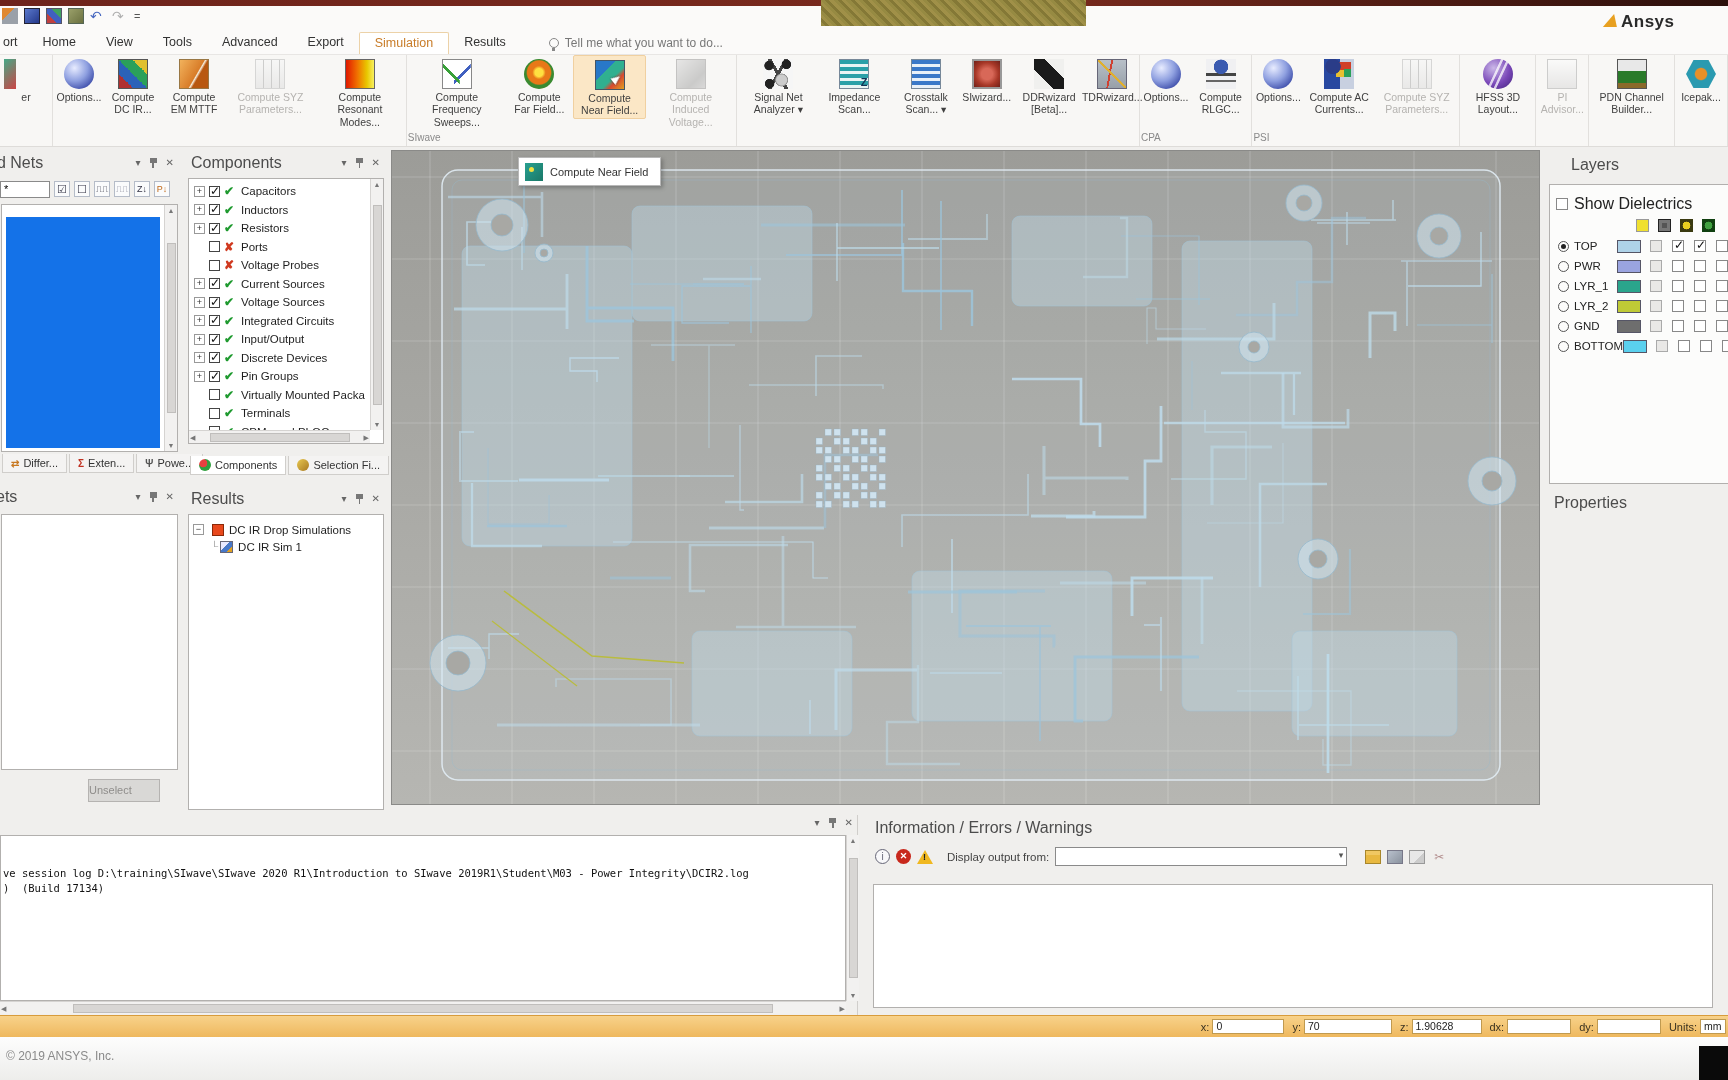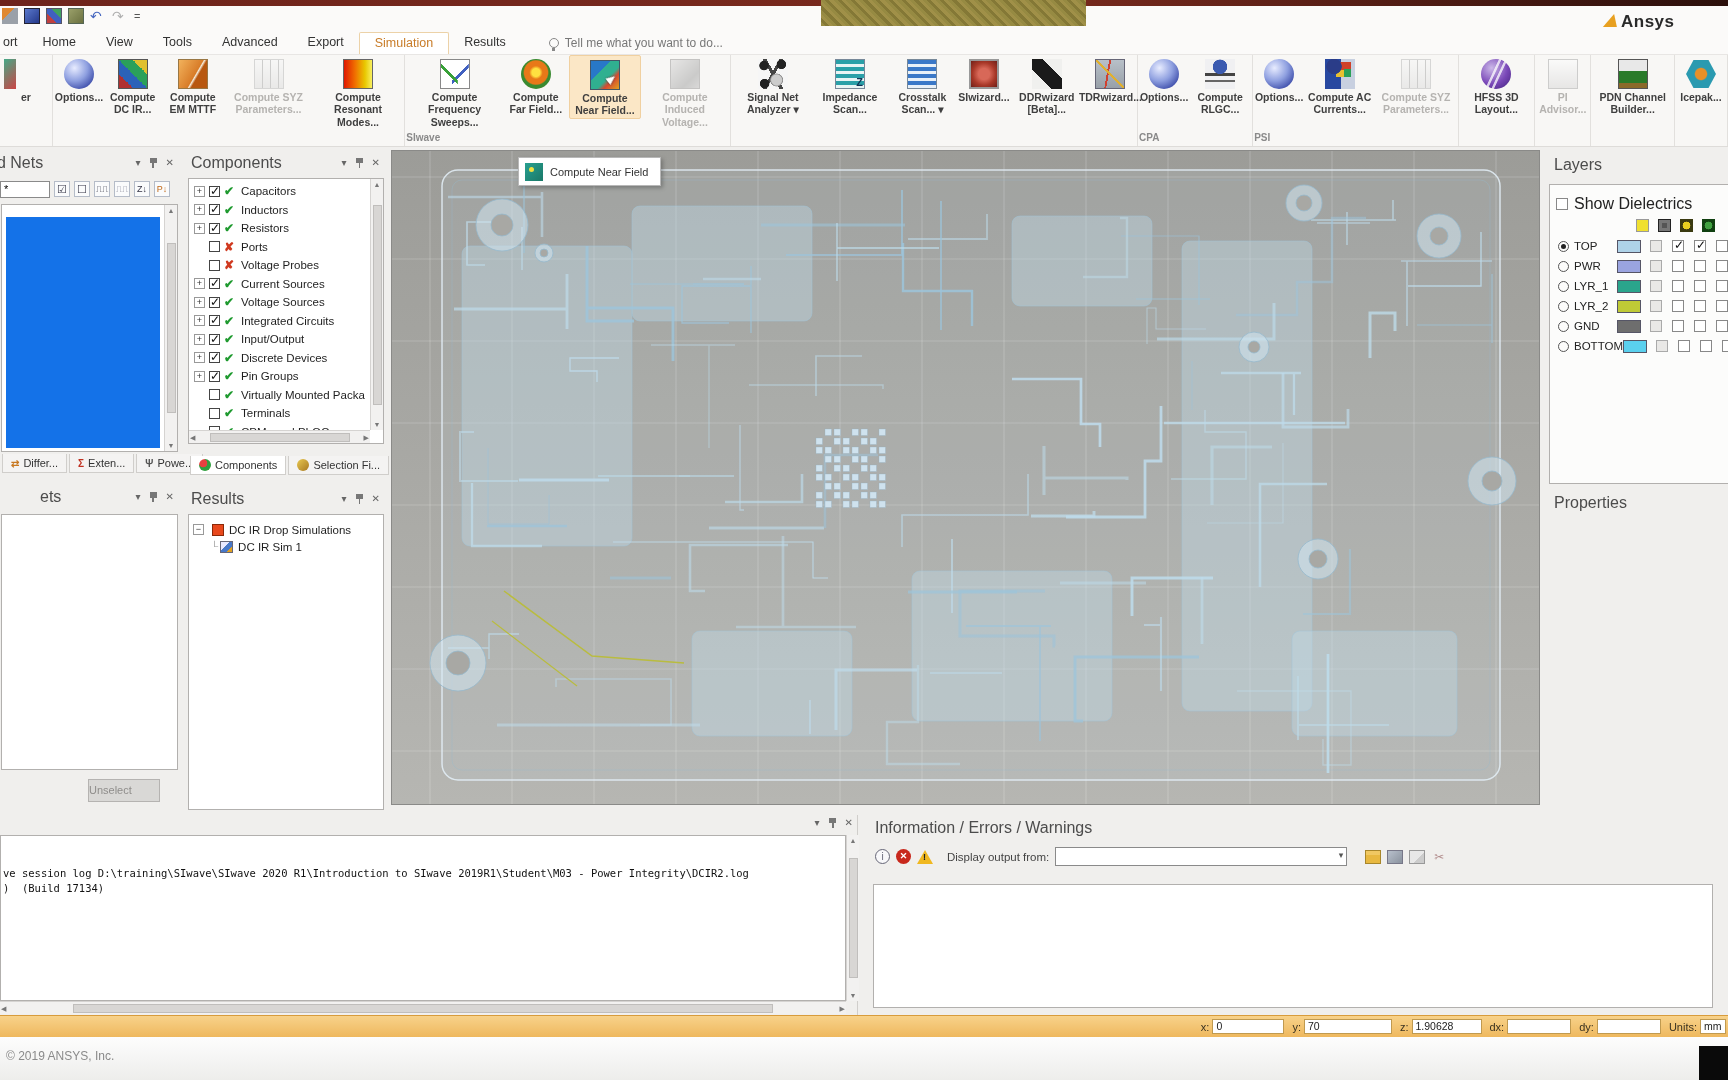--- a/index.html
+++ b/index.html
@@ -28,21 +28,21 @@
   
   .menubar{position:absolute;left:0;top:30px;width:1728px;height:25px;background:#fbfaf9;display:flex;align-items:flex-end;border-bottom:1px solid #e8e6e4;}
   .mtab{padding:3px 15px 4px;font-size:12.5px;color:#333;}
   .mtab:first-child{padding-left:3px;padding-right:10px;}
   .mtab.active{color:#c87c28;background:#fff;border:1px solid #ecd2a8;border-bottom:none;border-radius:2px 2px 0 0;}
   .tellme{display:flex;align-items:center;gap:6px;margin-left:28px;padding-bottom:4px;color:#777;font-size:12px;}
   .bulb{width:10px;height:10px;border:1.4px solid #888;border-radius:50%;position:relative;}
   .bulb::after{content:"";position:absolute;left:2.5px;top:9px;width:3px;height:3px;background:#888;}
 
   
-  .ribbon{position:absolute;left:0;top:55px;width:1728px;height:92px;background:#f8f7f5;border-bottom:1px solid #dedcd9;display:flex;overflow:hidden;font-weight:bold;}
+  .ribbon{position:absolute;left:0;top:55px;width:1728px;height:92px;background:#f8f7f5;border-bottom:1px solid #dedcd9;display:flex;overflow:hidden;}
   .rgroup{display:flex;flex-direction:column;border-right:1px solid #e2e0dd;padding:0 1px;}
   .rrow{display:flex;flex:1;align-items:flex-start;}
   .rgl{height:14px;font-size:10px;color:#8a8a8a;text-align:left;}
   .rbtn{min-width:50px;max-width:106px;padding:1px 3px;display:flex;flex-direction:column;align-items:center;border-radius:2px;}
   .rbtn.hl{background:#fbe7c6;border:1px solid #f0d0a0;}
   .rbtn.disabled .rlab{color:#b5b3b0;}
   .rbtn.disabled .ric{filter:grayscale(1) opacity(0.55);}
   .rlab{font-size:10.5px;line-height:1.18;text-align:center;color:#3f3f3f;}
   .ric{width:30px;height:30px;margin:3px auto 2px;position:relative;flex:0 0 auto;}
   .i-partial-button-icon{width:12px;background:linear-gradient(135deg,#4a8,#c44);margin-left:0;}
@@ -379,21 +379,21 @@
       <div class="ptab">
         <span class="glyph" style="color: rgb(192, 48, 32);">Σ</span>
         <span>Exten...</span>
       </div>
       <div class="ptab">
         <span class="glyph" style="color: rgb(85, 85, 85);">Ψ</span>
         <span>Powe...</span>
       </div>
     </div>
 
-  <div class="panel-head" style="left:0;top:484px;width:180px;padding-left:44px;">
+  <div class="panel-head" style="left:0;top:484px;width:180px;">
     <span class="ptitle" style="margin-left:-4px">ets</span>
     <span class="phead-icons">
       <span>▾</span>
       <span class="pin-ic"></span>
       <span>✕</span>
     </span>
   </div>
   <div class="wbox" style="left:1px;top:514px;width:177px;height:256px;"></div>
   <div class="unselect">Unselect</div>
 
@@ -719,21 +719,21 @@
         <polyline points="112,440 200,505 292,512" fill="none" stroke="#b9bc3f" stroke-width="1.5"></polyline>
         <polyline points="100,470 185,535" fill="none" stroke="#b9bc3f" stroke-width="1.2"></polyline>
       </svg></div>
 
   <div class="tooltip">
     <span class="tt-icon"></span>
     <span>Compute Near Field</span>
   </div>
 
   <div class="panel-head" style="left:1547px;top:152px;width:181px;">
-    <span class="ptitle" style="margin-left:7px">Layers</span>
+    <span class="ptitle" style="margin-left:24px">Layers</span>
   </div>
   <div class="wbox" style="left:1549px;top:184px;width:190px;height:300px;background:#fcfcfb;">
     <div style="display:flex;align-items:center;margin:10px 0 4px 6px;">
       <span class="lcb" style="margin-right:6px"></span>
       <span style="font-size:16px;color:#222">Show Dielectrics</span>
     </div>
     <div class="lhdr" style="padding-left:86px;">
         <span class="lhicon" style="background: rgb(240, 224, 48); border: 1px solid rgb(153, 153, 153);"></span>
         <span class="lhicon" style="background: rgb(85, 85, 85); border: 1px solid rgb(34, 34, 34); box-shadow: rgb(119, 119, 119) 0px 0px 0px 3px inset;"></span>
         <span class="lhicon" style="background: radial-gradient(circle, rgb(232, 208, 32) 40%, rgb(58, 58, 16) 45%);"></span>

